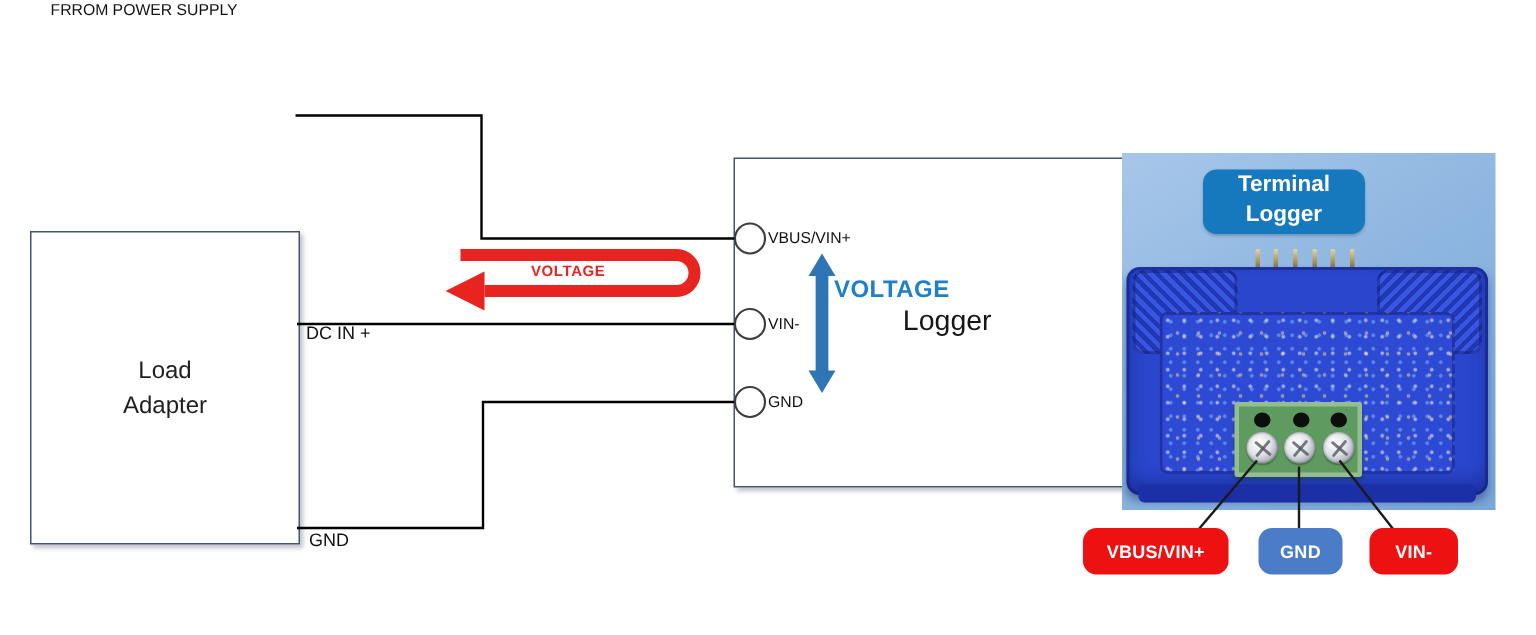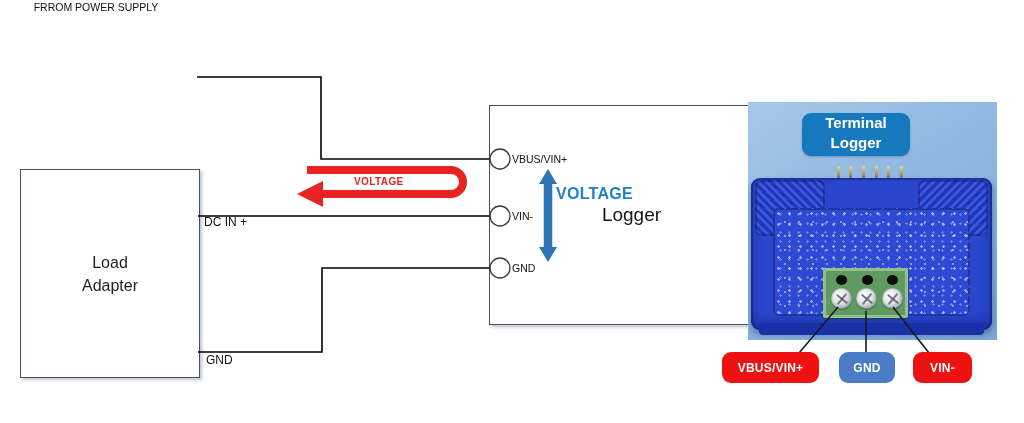--- a/index.html
+++ b/index.html
@@ -7,21 +7,21 @@
     position:relative;width:1024px;height:423px;background:#ffffff;
     font-family:"Liberation Sans","DejaVu Sans",sans-serif;color:#1a1a1a;
     overflow:hidden;
   }
   
   .dev-box{
     position:absolute;background:#ffffff;border:1.3px solid #44546a;
     box-shadow:2px 2px 3px rgba(68,84,106,.35);
     display:flex;align-items:center;justify-content:center;text-align:center;
   }
-  .load-box{left:20px;top:169px;width:178px;height:207px;font-size:16px;line-height:23px;color:#1f1f1f;}
+  .load-box{left:20px;top:154px;width:178px;height:207px;font-size:16px;line-height:23px;color:#1f1f1f;}
   .logger-box{left:489px;top:105px;width:239px;height:218px;font-size:19px;color:#161616;padding-left:22px;}
   .wire-label{position:absolute;font-size:12px;color:#111;white-space:nowrap;margin-top:17px;}
   .src-label{left:45px;top:55px;width:170px;text-align:center;font-size:10.5px;line-height:14px;color:#111;margin-left:11px;}
   .term-label{position:absolute;left:512px;font-size:10.5px;color:#111;white-space:nowrap;}
   .current-label{position:absolute;left:354px;top:176px;font-size:10px;font-weight:600;letter-spacing:.4px;color:#e82420;}
   .voltage-label{position:absolute;left:556px;top:185px;font-size:16px;font-weight:700;letter-spacing:.3px;color:#1e80c8;}
   
   svg.overlay{position:absolute;left:0;top:0;z-index:5;pointer-events:none;}
   
   .photo{

